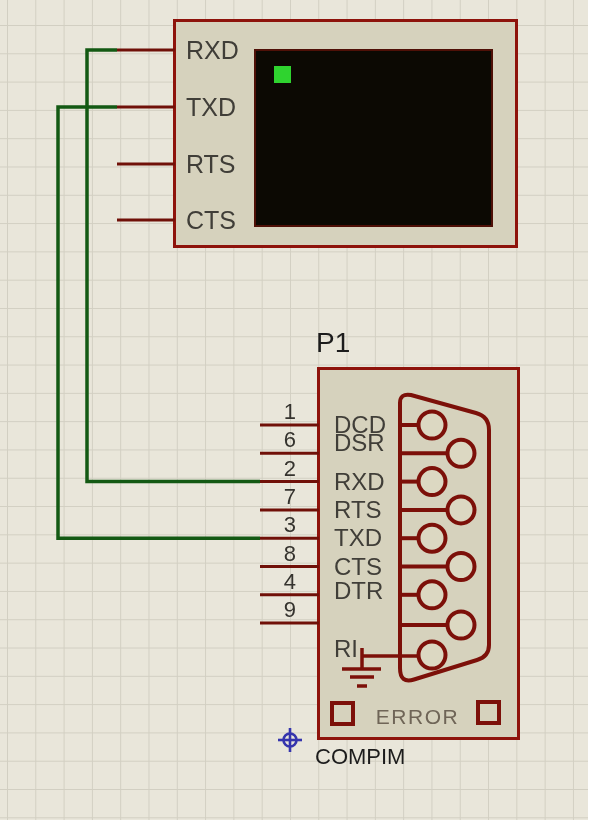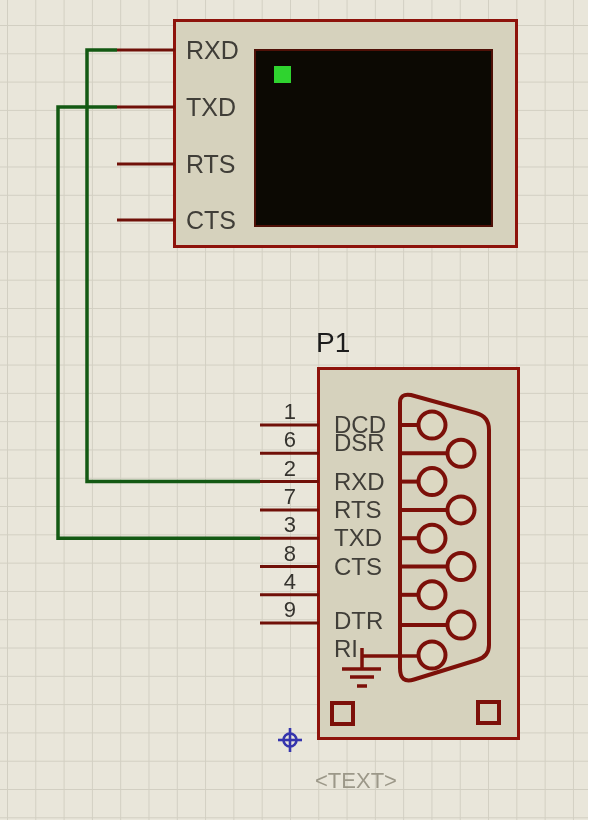--- a/index.html
+++ b/index.html
@@ -171,21 +171,22 @@
   <div class="compim-pin-number" style="top:542.5px">8</div>
   <div class="compim-pin-number" style="top:570.8px">4</div>
   <div class="compim-pin-number" style="top:599.1px">9</div>
 
   <div class="compim-pin-label" style="top:412px">DCD</div>
   <div class="compim-pin-label" style="top:430px">DSR</div>
   <div class="compim-pin-label" style="top:468.6px">RXD</div>
   <div class="compim-pin-label" style="top:496.9px">RTS</div>
   <div class="compim-pin-label" style="top:525.2px">TXD</div>
   <div class="compim-pin-label" style="top:553.5px">CTS</div>
-  <div class="compim-pin-label" style="top:608px">DTR</div>
+  <div class="compim-pin-label" style="top:578px">DTR</div>
   <div class="compim-pin-label" style="top:636px">RI</div>
 
   <div class="error-square left"></div>
   <div class="error-square right"></div>
+  <div class="error-label">ERROR</div>
 
-  <div class="text-placeholder">&lt;TEXT&gt;</div>
+  <div class="value-label">COMPIM</div>
 
 </div>
 
 </body></html>

